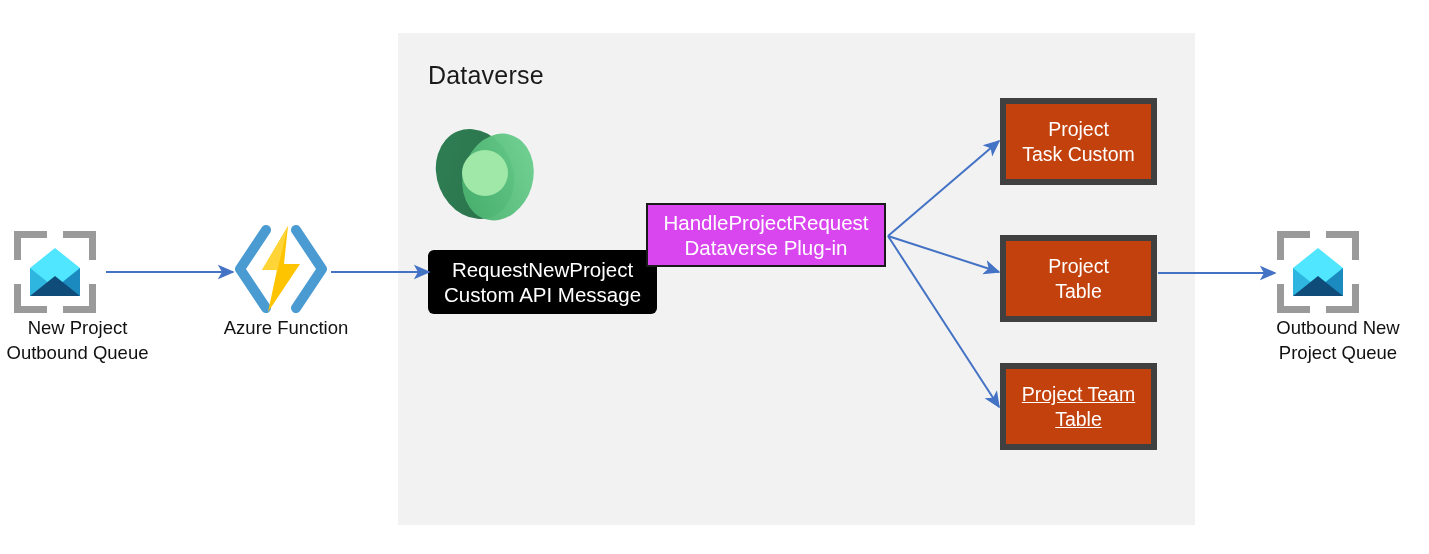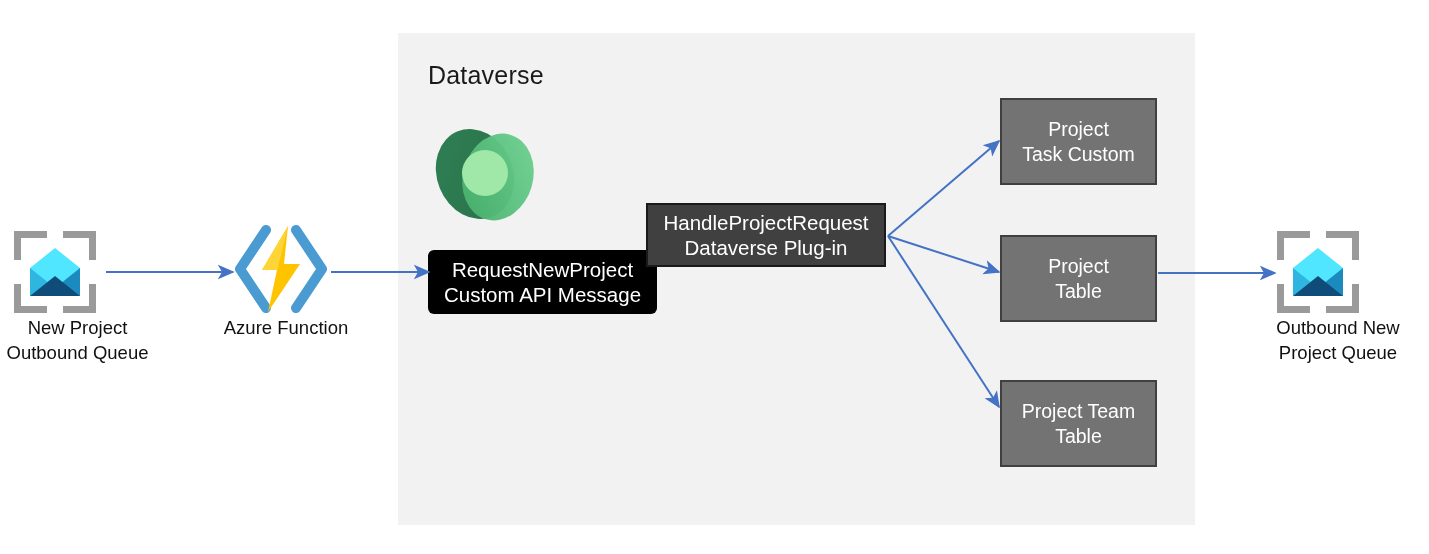--- a/index.html
+++ b/index.html
@@ -100,36 +100,36 @@
     background: #000000;
     font-size: 20.5px;
     z-index: 3;
     border-radius: 6px;
   }
   .box-orange {
     left: 646px;
     top: 203px;
     width: 240px;
     height: 64px;
-    background: #404040;
+    background: #d946ef;
     border: 2px solid #1a1a1a;
     font-size: 20.5px;
     z-index: 4;
   }
   .box-blue {
     width: 157px;
     height: 87px;
-    background: #737373;
-    border: 2px solid #404040;
+    background: #c2410c;
+    border: 6px solid #404040;
     font-size: 19.5px;
     z-index: 3;
   }
   .tbl-task { left: 1000px; top: 98px; }
   .tbl-proj { left: 1000px; top: 235px; }
-  .tbl-team { left: 1000px; top: 380px; }
+  .tbl-team { left: 1000px; top: 363px; text-decoration: underline; }
 
   
   .caption {
     position: absolute;
     font-size: 18.5px;
     color: #111111;
     text-align: center;
     line-height: 1.33;
     white-space: nowrap;
   }

